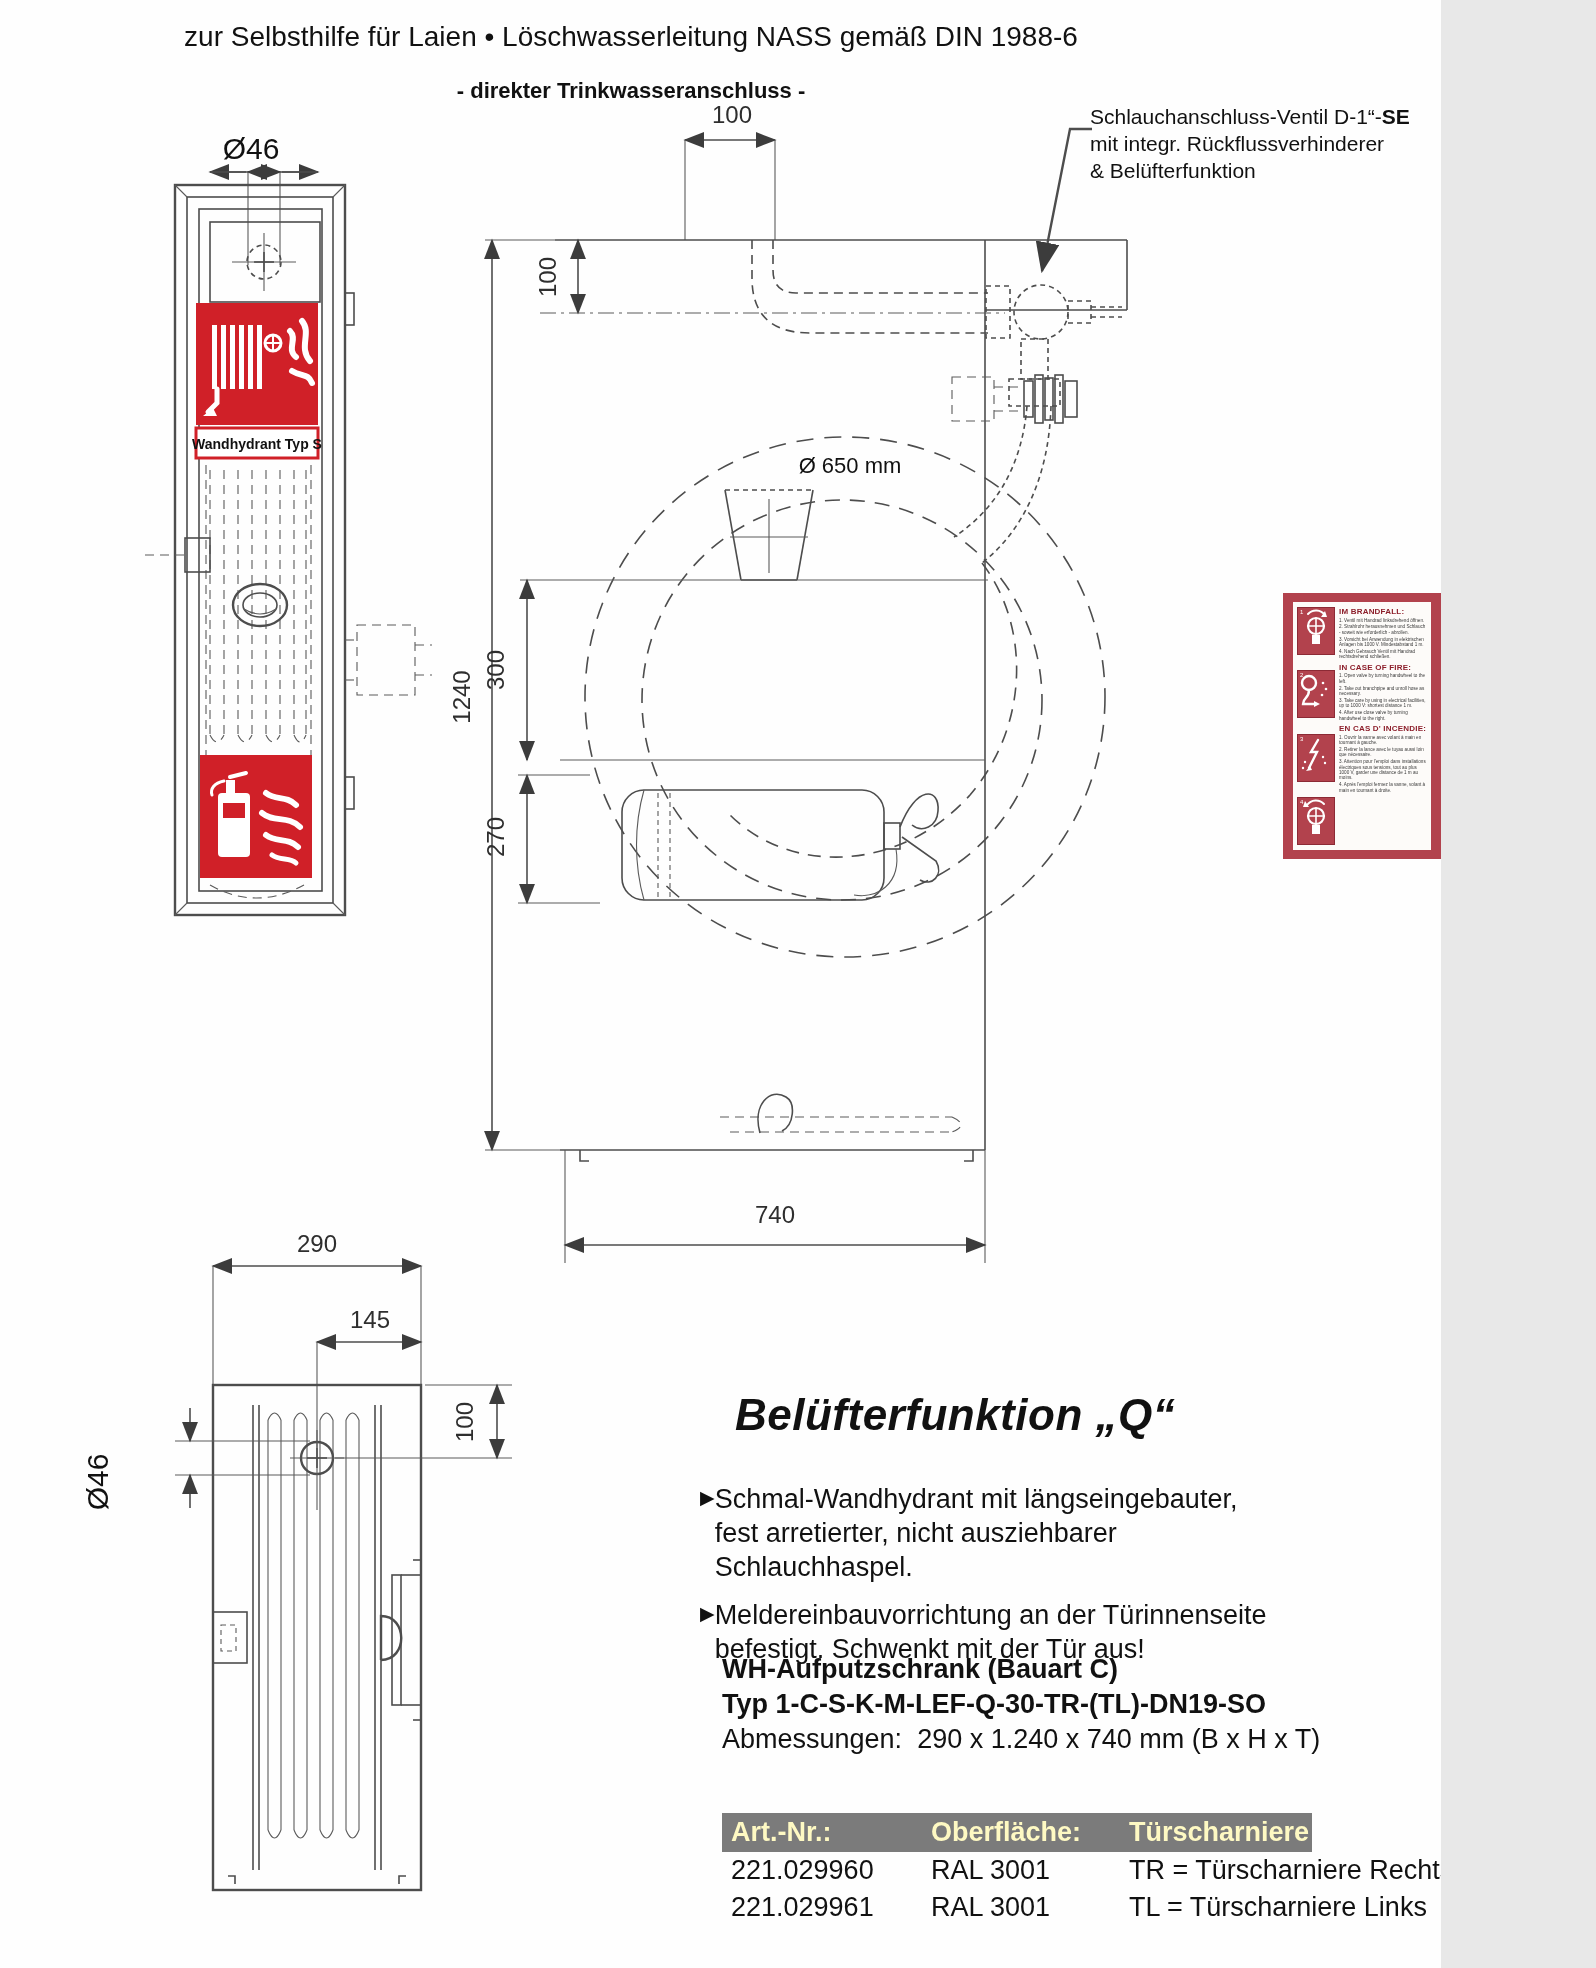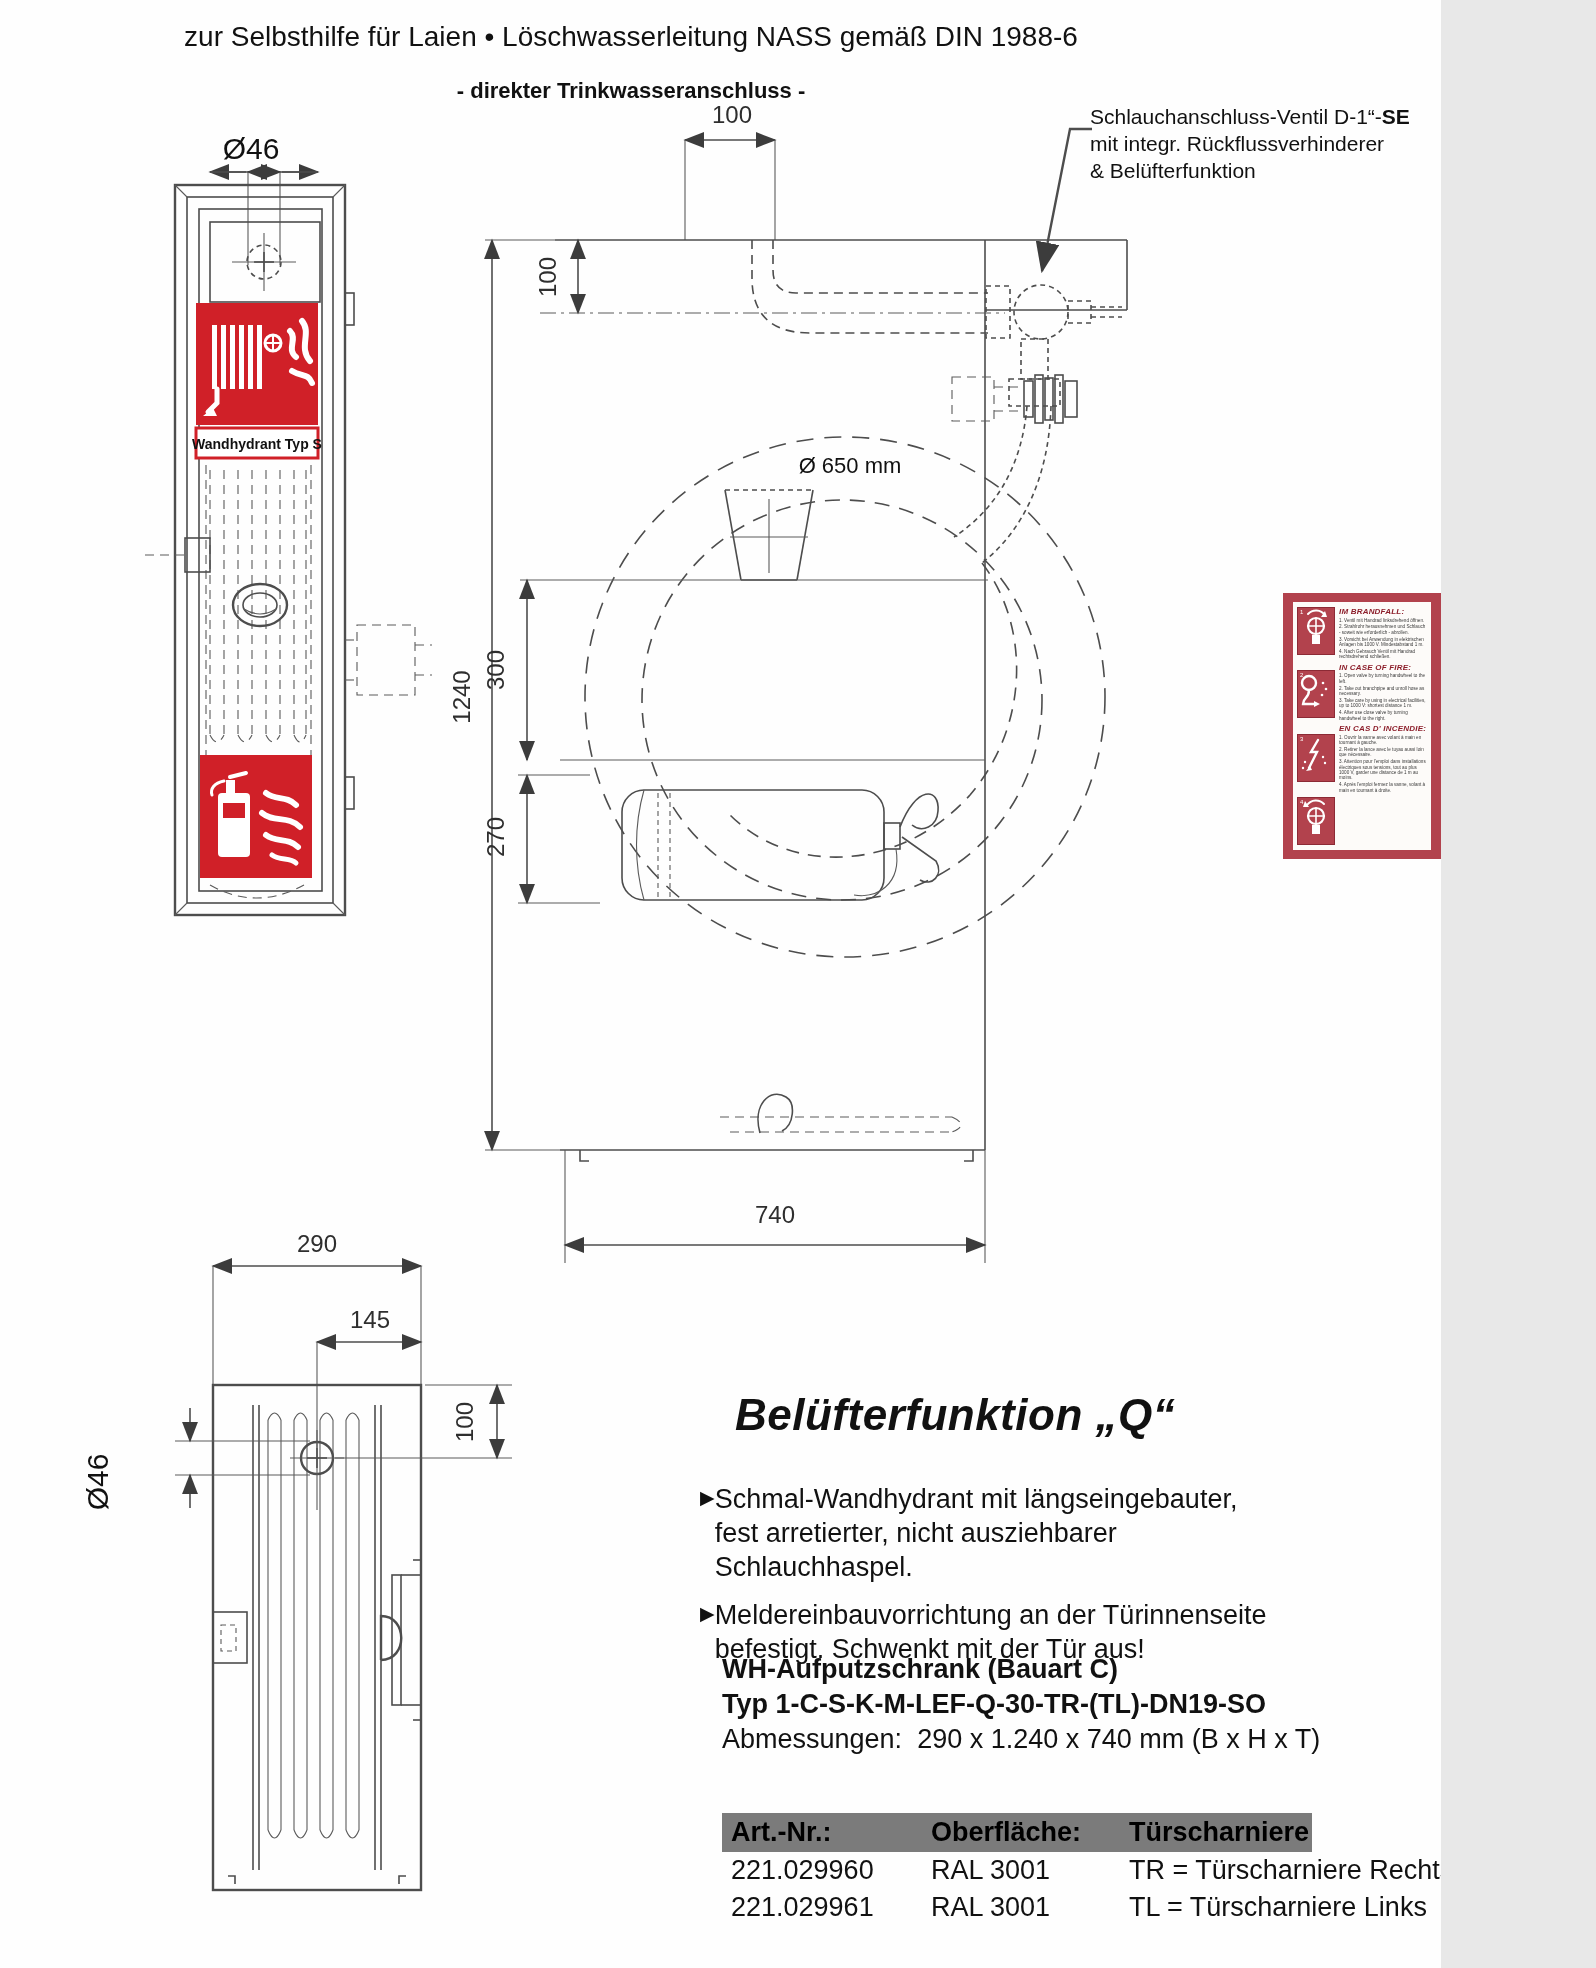--- a/index.html
+++ b/index.html
@@ -29,33 +29,33 @@
   .wstroke{stroke:#fff;fill:none;stroke-linecap:round;}
   
   .card{position:absolute;left:1283px;top:593px;width:158px;height:266px;background:#b2424d;
         padding:9px 10px;box-sizing:border-box;}
   .card-inner{background:#fdfbf9;width:100%;height:100%;box-sizing:border-box;display:flex;
         padding:5px 4px;gap:4px;}
   .card-icons{display:flex;flex-direction:column;justify-content:space-between;width:38px;}
   .cicon{width:36px;height:46px;background:#b2424d;border:1px solid #8c2a35;position:relative;}
   .cicon .num{position:absolute;top:1px;left:2px;color:#fff;font-size:6px;line-height:6px;}
   .card-text{flex:1;overflow:hidden;}
-  .chead{color:#8d1f2b;font-weight:bold;font-size:8px;line-height:9px;margin-top:3px;letter-spacing:.2px;font-style:italic;}
+  .chead{color:#8d1f2b;font-weight:bold;font-size:8px;line-height:9px;margin-top:3px;letter-spacing:.2px;}
   .citem{font-size:4.6px;line-height:5.4px;color:#3a3a3a;margin-top:1.5px;}
   
   .title{position:absolute;left:735px;top:1390px;font-size:44px;font-weight:bold;font-style:italic;
          letter-spacing:.5px;}
   .bullets{position:absolute;left:700px;top:1482px;width:580px;}
   .bullet{display:flex;margin-bottom:14px;}
   .bmark{width:22px;font-size:19px;padding-top:4px;}
   .btext{font-size:27px;line-height:34px;}
   .product{position:absolute;left:722px;top:1652px;font-size:27px;line-height:35px;}
   .product .b{font-weight:bold;}
   .tbl{position:absolute;left:722px;top:1813px;width:590px;}
-  .tbl .h{display:grid;grid-template-columns:200px 198px 192px;background:#7b7b7b;color:#000000;
+  .tbl .h{display:grid;grid-template-columns:200px 198px 192px;background:#7b7b7b;color:#fef9c3;
           font-weight:bold;font-size:27px;height:39px;align-items:center;}
   .tbl .h div{padding-left:9px;white-space:nowrap;}
   .tbl .r{display:grid;grid-template-columns:200px 198px 192px;font-size:27px;height:37px;
           align-items:center;}
   .tbl .r div{padding-left:9px;white-space:nowrap;}
 </style>
 </head>
 <body>
 
 <div id="page">

